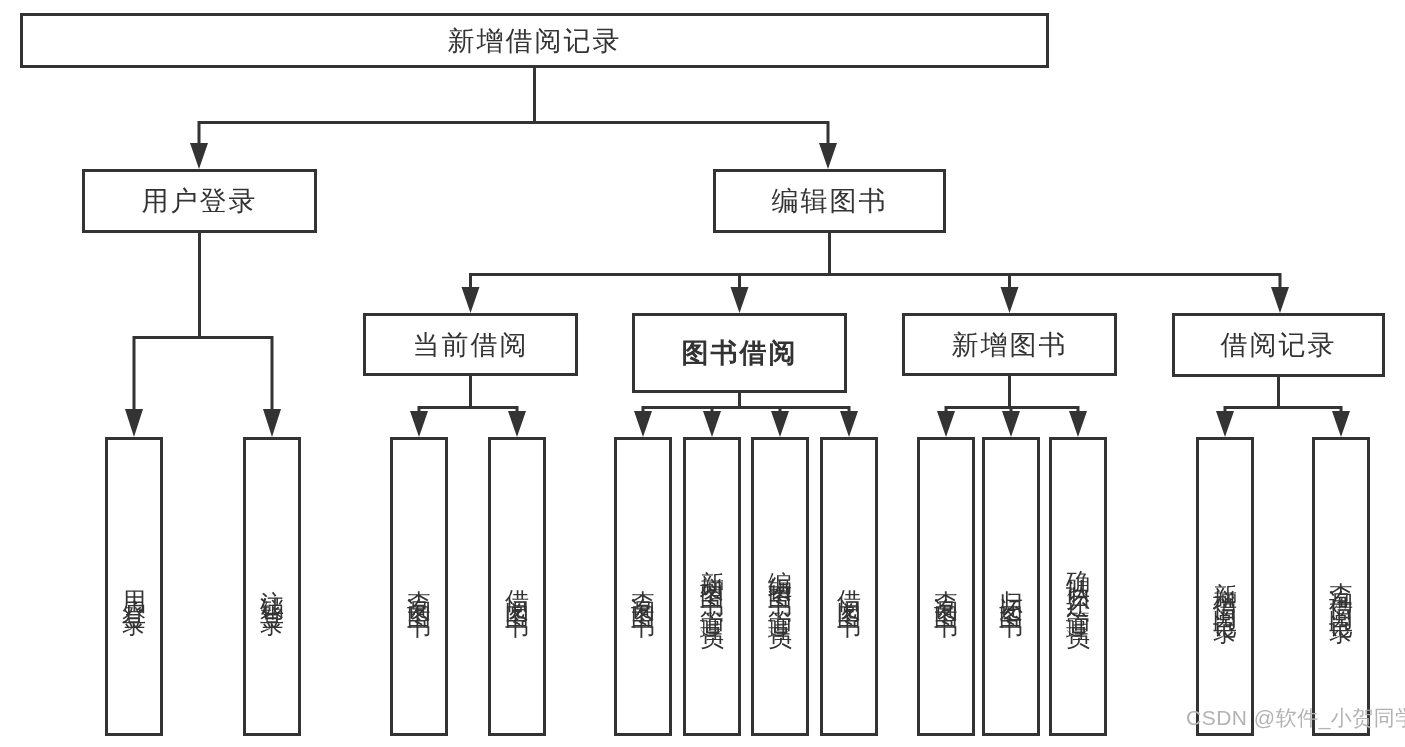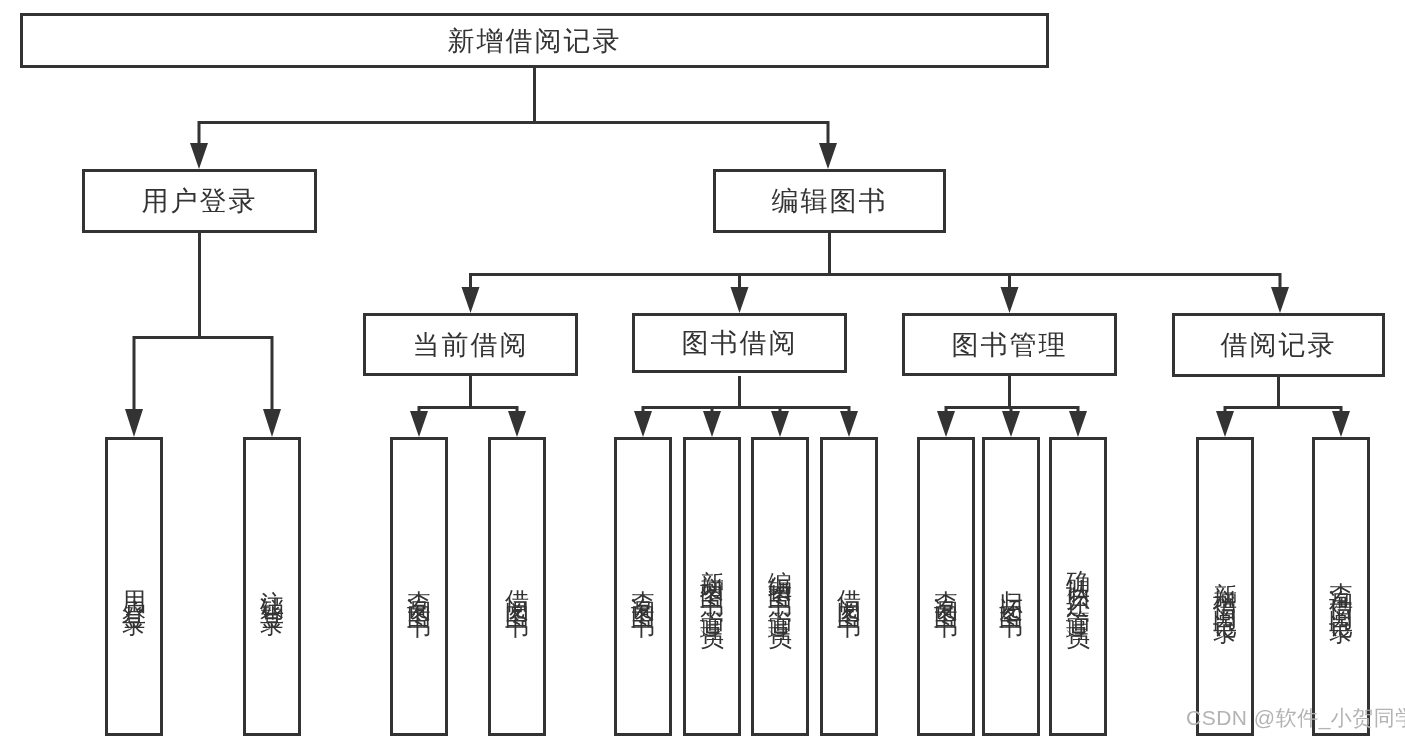--- a/index.html
+++ b/index.html
@@ -40,21 +40,21 @@
     letter-spacing: 8px;
     line-height: 1;
   }
   
   #root        { left: 20px;  top: 13px;  width: 1029px; height: 55px; }
   
   #n-userlogin { left: 82px;  top: 169px; width: 235px;  height: 64px; }
   #n-bookmgmt  { left: 713px; top: 169px; width: 233px;  height: 64px; }
   
   #n-newbook   { left: 363px;  top: 313px; width: 215px; height: 63px; }
-  #n-borrow    { left: 632px;  top: 313px; width: 215px; height: 60px; }
+  #n-borrow    { left: 632px;  top: 313px; width: 215px; height: 80px; font-weight: bold; }
   #n-current   { left: 902px;  top: 313px; width: 215px; height: 63px; }
   #n-record    { left: 1172px; top: 313px; width: 213px; height: 64px; }
   
   #l1  { left: 105px; }
   #l2  { left: 243px; }
   #l3  { left: 390px; }
   #l4  { left: 488px; }
   #l5  { left: 614px; }
   #l6  { left: 683px; }
   #l7  { left: 751px; }
@@ -111,21 +111,21 @@
     <span>编辑图书</span>
   </div>
 
   <div class="box hbox" id="n-newbook">
     <span>当前借阅</span>
   </div>
   <div class="box hbox" id="n-borrow">
     <span>图书借阅</span>
   </div>
   <div class="box hbox" id="n-current">
-    <span>图书管理</span>
+    <span>新增图书</span>
   </div>
   <div class="box hbox" id="n-record">
     <span>借阅记录</span>
   </div>
 
   <div class="box leaf" id="l1">
     <span class="vtext">用户登录</span>
   </div>
   <div class="box leaf" id="l2">
     <span class="vtext">注销登录</span>

